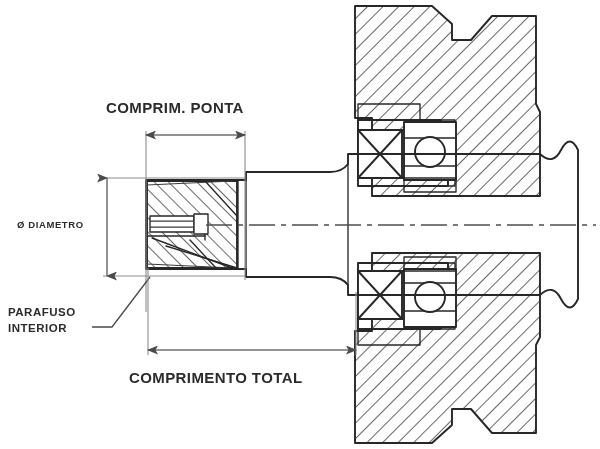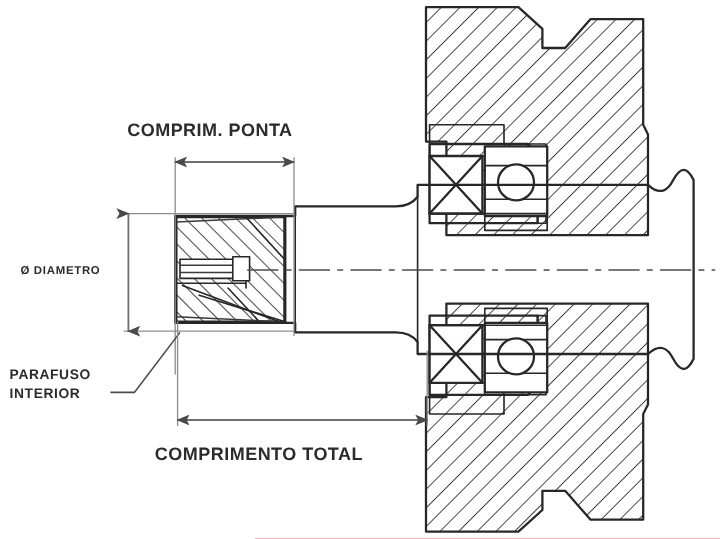--- a/index.html
+++ b/index.html
@@ -10,21 +10,21 @@
   body {
     width: 600px;
     height: 449px;
     font-family: "Liberation Sans", sans-serif;
     overflow: hidden;
   }
   #drawing-root {
     position: relative;
     width: 600px;
     height: 449px;
-    background: #b91c1c;
+    background: #fdba74;
   }
   svg#tech-drawing {
     display: block;
     width: 600px;
     height: 449px;
   }
   .dim-label {
     font-family: "Liberation Sans", sans-serif;
     font-weight: bold;
     fill: #2b2b2b;

